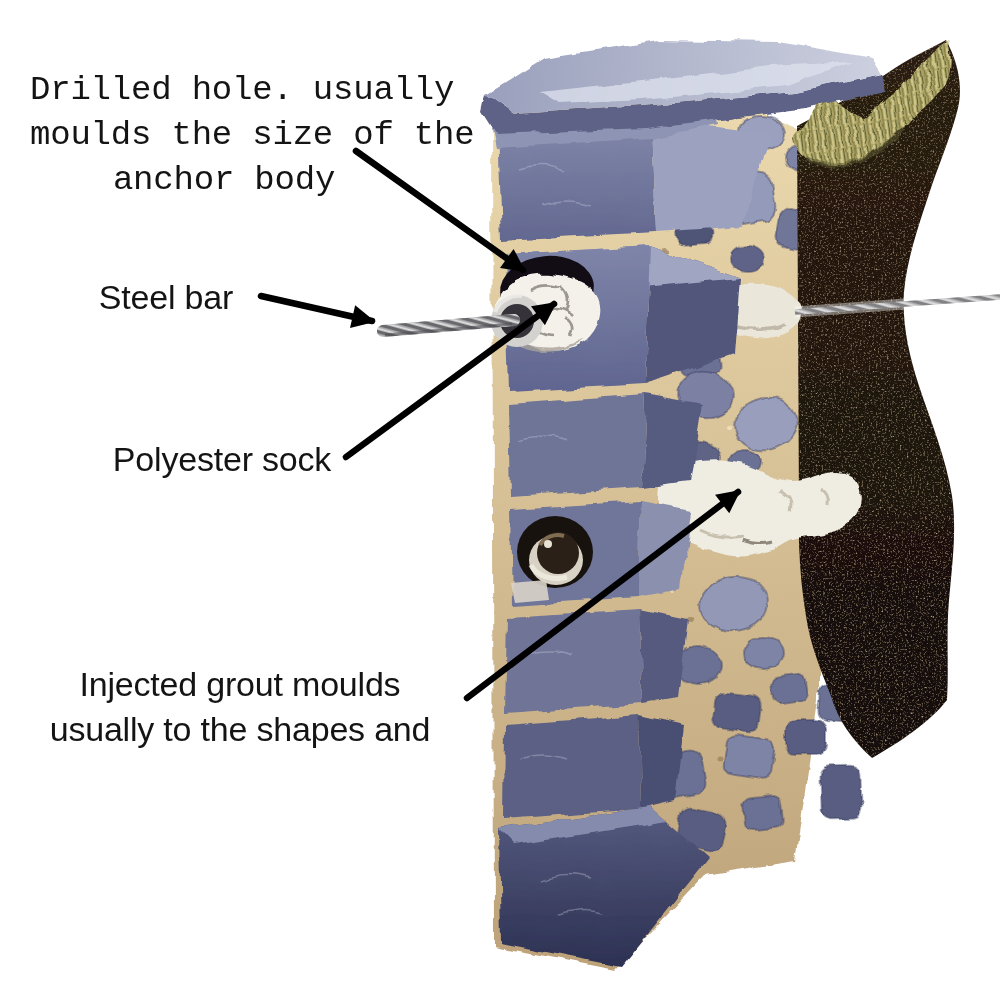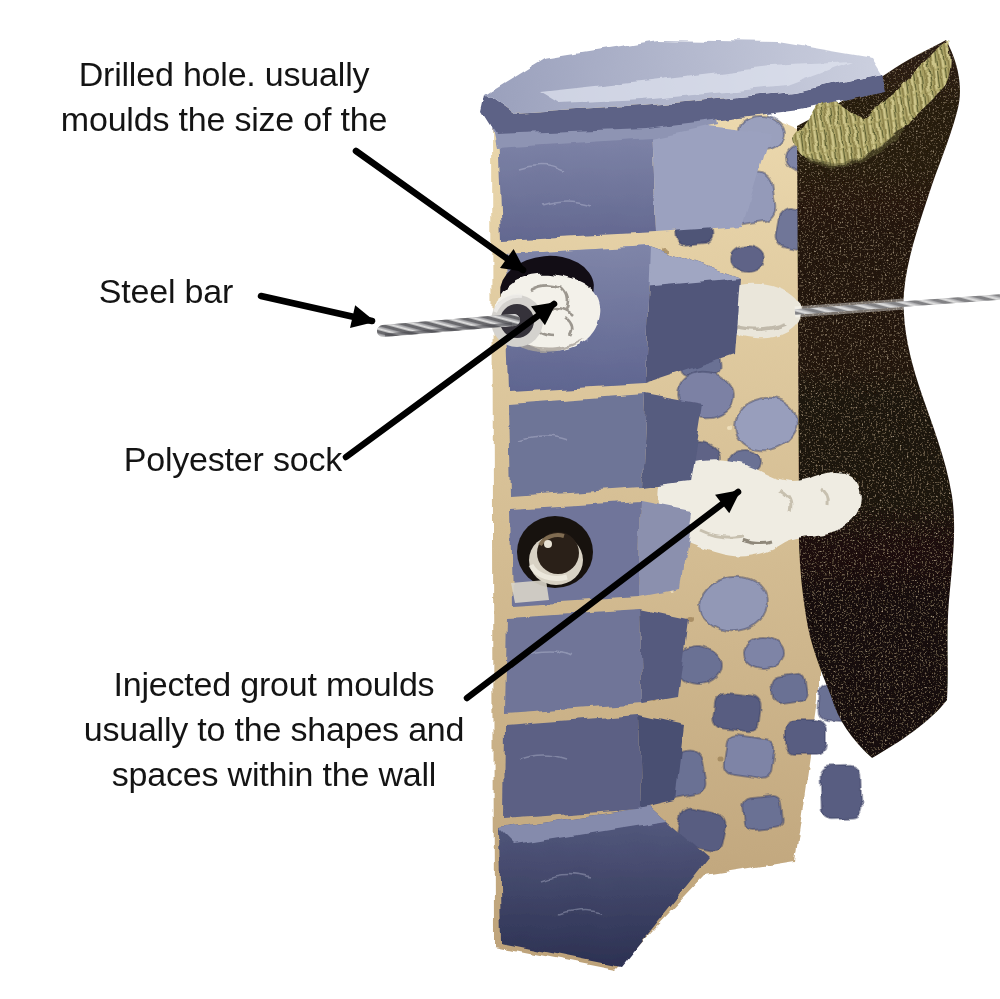--- a/index.html
+++ b/index.html
@@ -261,32 +261,32 @@
     </g>
 
     <g stroke="#000000" stroke-width="6.5" stroke-linecap="round">
       <line x1="356" y1="151" x2="523" y2="270" marker-end="url(#ah)"></line>
       <line x1="261" y1="296" x2="372" y2="321" marker-end="url(#ah)"></line>
       <line x1="346" y1="457" x2="554" y2="304" marker-end="url(#ah)"></line>
       <line x1="467" y1="698" x2="738" y2="492" marker-end="url(#ah)"></line>
     </g>
   </svg>
 
-  <div class="label" style="left:30px;top:52px;width:388px;">
+  <div class="label" style="left:30px;top:68px;width:388px;font-family:Liberation Mono, monospace;">
     <span>Drilled hole. usually</span>
     <span>moulds the size of the</span>
-  </div>
-
-  <div class="label" style="left:90px;top:269px;width:152px;">
+    <span>anchor body</span>
+  </div>
+
+  <div class="label" style="left:90px;top:275px;width:152px;">
     <span>Steel bar</span>
   </div>
 
-  <div class="label" style="left:102px;top:437px;width:240px;text-align:right;">
+  <div class="label" style="left:102px;top:437px;width:240px;">
     <span>Polyester sock</span>
   </div>
 
-  <div class="label" style="left:58px;top:662px;width:432px;">
+  <div class="label" style="left:24px;top:662px;width:432px;">
     <span>Injected grout moulds</span>
     <span>usually to the shapes and</span>
-    <span>spaces within the wall</span>
   </div>
 
 </div>
 
 </body></html>

